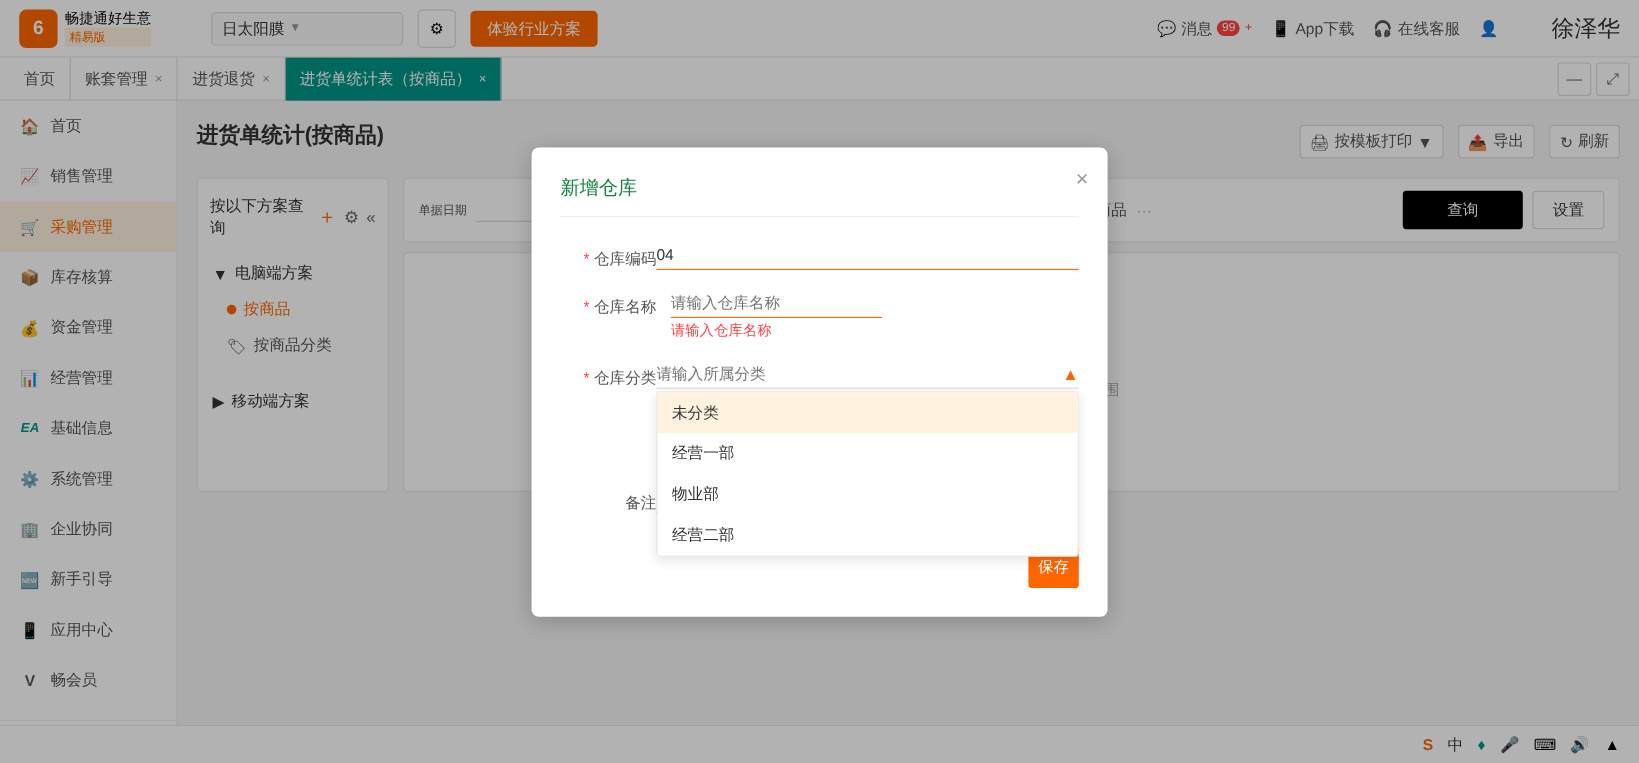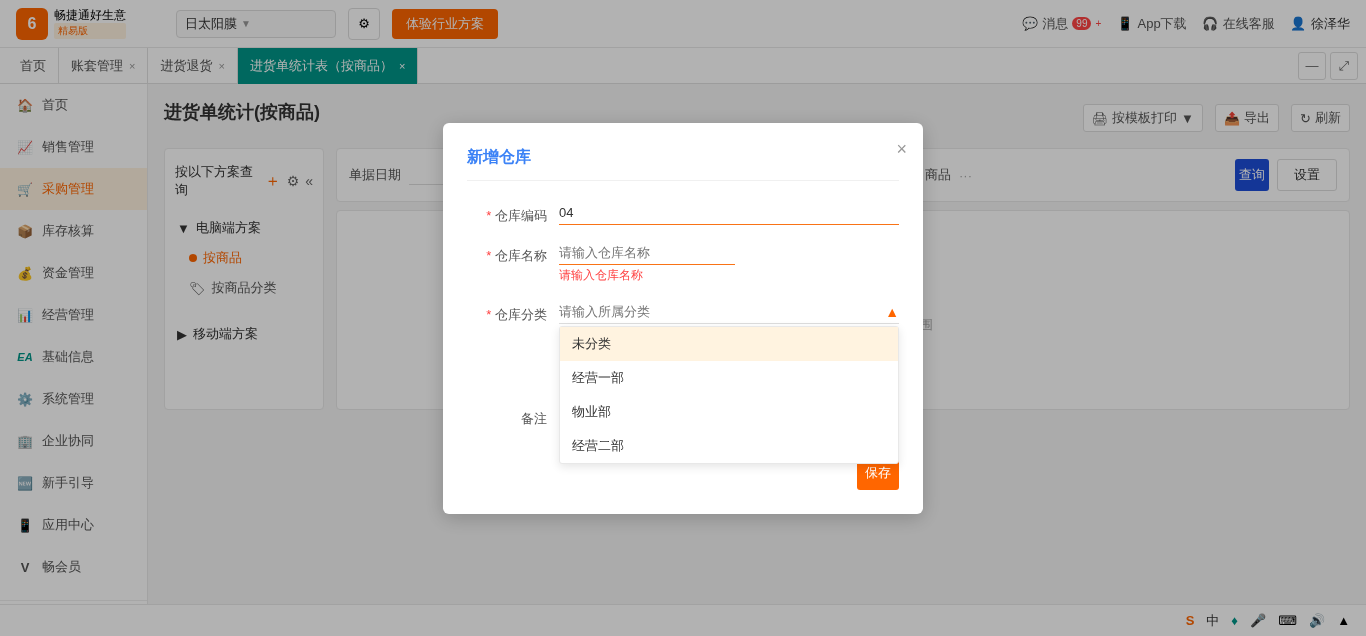--- a/index.html
+++ b/index.html
@@ -49,21 +49,21 @@
     }
     .topbar-right {
       margin-left: auto; display: flex; align-items: center; gap: 16px;
     }
     .notif-item { display: flex; align-items: center; gap: 4px; cursor: pointer; color: #555; font-size: 13px; }
     .badge {
       background: #ff4444; color: #fff; font-size: 10px;
       border-radius: 8px; padding: 1px 4px; min-width: 16px; text-align: center;
     }
     .badge-plus { font-size: 10px; color: #ff4444; }
-    .user-name { color: #333; font-size: 13px; cursor: pointer; }
+    .user-name { color: #333; font-size: 19px; cursor: pointer; margin-left: 40px; }
 
     
     .tabbar {
       height: 36px;
       background: #fff;
       display: flex;
       align-items: center;
       border-bottom: 1px solid #e0e0e0;
       padding: 0 8px;
     }
@@ -114,22 +114,22 @@
     .content-toolbar {
       display: flex; align-items: center; justify-content: flex-end;
       gap: 12px; margin-bottom: 8px;
     }
     .toolbar-btn {
       display: flex; align-items: center; gap: 4px; cursor: pointer;
       color: #555; font-size: 13px; padding: 4px 8px;
       border: 1px solid #ddd; border-radius: 3px; background: #fff;
     }
     .query-btn {
-      background: #1d4ed8; color: #fff; border: none;
-      padding: 6px 4px; border-radius: 3px; cursor: pointer; font-size: 13px;
+      background: #000000; color: #fff; border: none;
+      padding: 6px 37px; border-radius: 3px; cursor: pointer; font-size: 13px;
     }
     .settings-btn {
       background: #fff; color: #333; border: 1px solid #ddd;
       padding: 6px 16px; border-radius: 3px; cursor: pointer; font-size: 13px;
     }
 
     
     .scheme-section { padding: 8px 0; }
     .scheme-header { display: flex; align-items: center; gap: 6px; padding: 6px 12px; color: #333; font-size: 13px; }
     .scheme-item { padding: 6px 24px; cursor: pointer; color: #555; font-size: 13px; display: flex; align-items: center; gap: 6px; }
@@ -143,30 +143,30 @@
       display: flex; align-items: center; justify-content: center;
     }
 
     
     .modal {
       background: #fff; border-radius: 6px; padding: 24px;
       width: 480px; box-shadow: 0 4px 20px rgba(0,0,0,0.2);
       position: relative;
     }
     .modal-title {
-      font-size: 16px; font-weight: 700; color: #3b82f6;
+      font-size: 16px; font-weight: 400; color: #15803d;
       margin-bottom: 20px;
       padding-bottom: 12px; border-bottom: 1px solid #f0f0f0;
     }
     .modal-close {
       position: absolute; right: 16px; top: 16px;
       cursor: pointer; color: #999; font-size: 18px;
     }
     .form-row {
-      display: flex; align-items: flex-start; gap: 12px;
+      display: flex; align-items: flex-start; 
       margin-bottom: 16px;
     }
     .form-label {
       width: 80px; text-align: right; color: #555; font-size: 13px;
       padding-top: 6px; flex-shrink: 0;
     }
     .form-label.required::before { content: '* '; color: #ff4444; }
     .form-control {
       flex: 1; border: none; border-bottom: 1px solid #f97316;
       padding: 4px 0; font-size: 13px; color: #333; outline: none;
@@ -387,21 +387,21 @@
             <span>▶</span>
             <span>移动端方案</span>
           </div>
         </div>
       </div>
 
       <div style="flex:1;">
 
         <div style="background:#fff; border:1px solid #e8e8e8; border-radius:4px; padding:10px 12px; margin-bottom:8px; display:flex; align-items:center; gap:20px;">
           <div style="display:flex; align-items:center; gap:8px;">
-            <span style="color:#555;font-size:13px;">单据日期</span>
+            <span style="color:#555;font-size:10px;">单据日期</span>
             <input type="text" style="border-top: none; border-right: none; border-left: none; border-image: initial; border-bottom: 1px solid rgb(221, 221, 221); outline: none; font-size: 13px; width: 80px; padding: 2px 0px;">
             <span>至</span>
             <input type="text" style="border-top: none; border-right: none; border-left: none; border-image: initial; border-bottom: 1px solid rgb(221, 221, 221); outline: none; font-size: 13px; width: 80px; padding: 2px 0px;">
           </div>
           <div style="display:flex; align-items:center; gap:8px; margin-left:20px;">
             <span style="color:#555;font-size:13px;">付款</span>
             <span style="color:#aaa;">···</span>
           </div>
           <div style="display:flex; align-items:center; gap:8px; margin-left:20px;">
             <span style="color:#555;font-size:13px;">单据状态</span>

